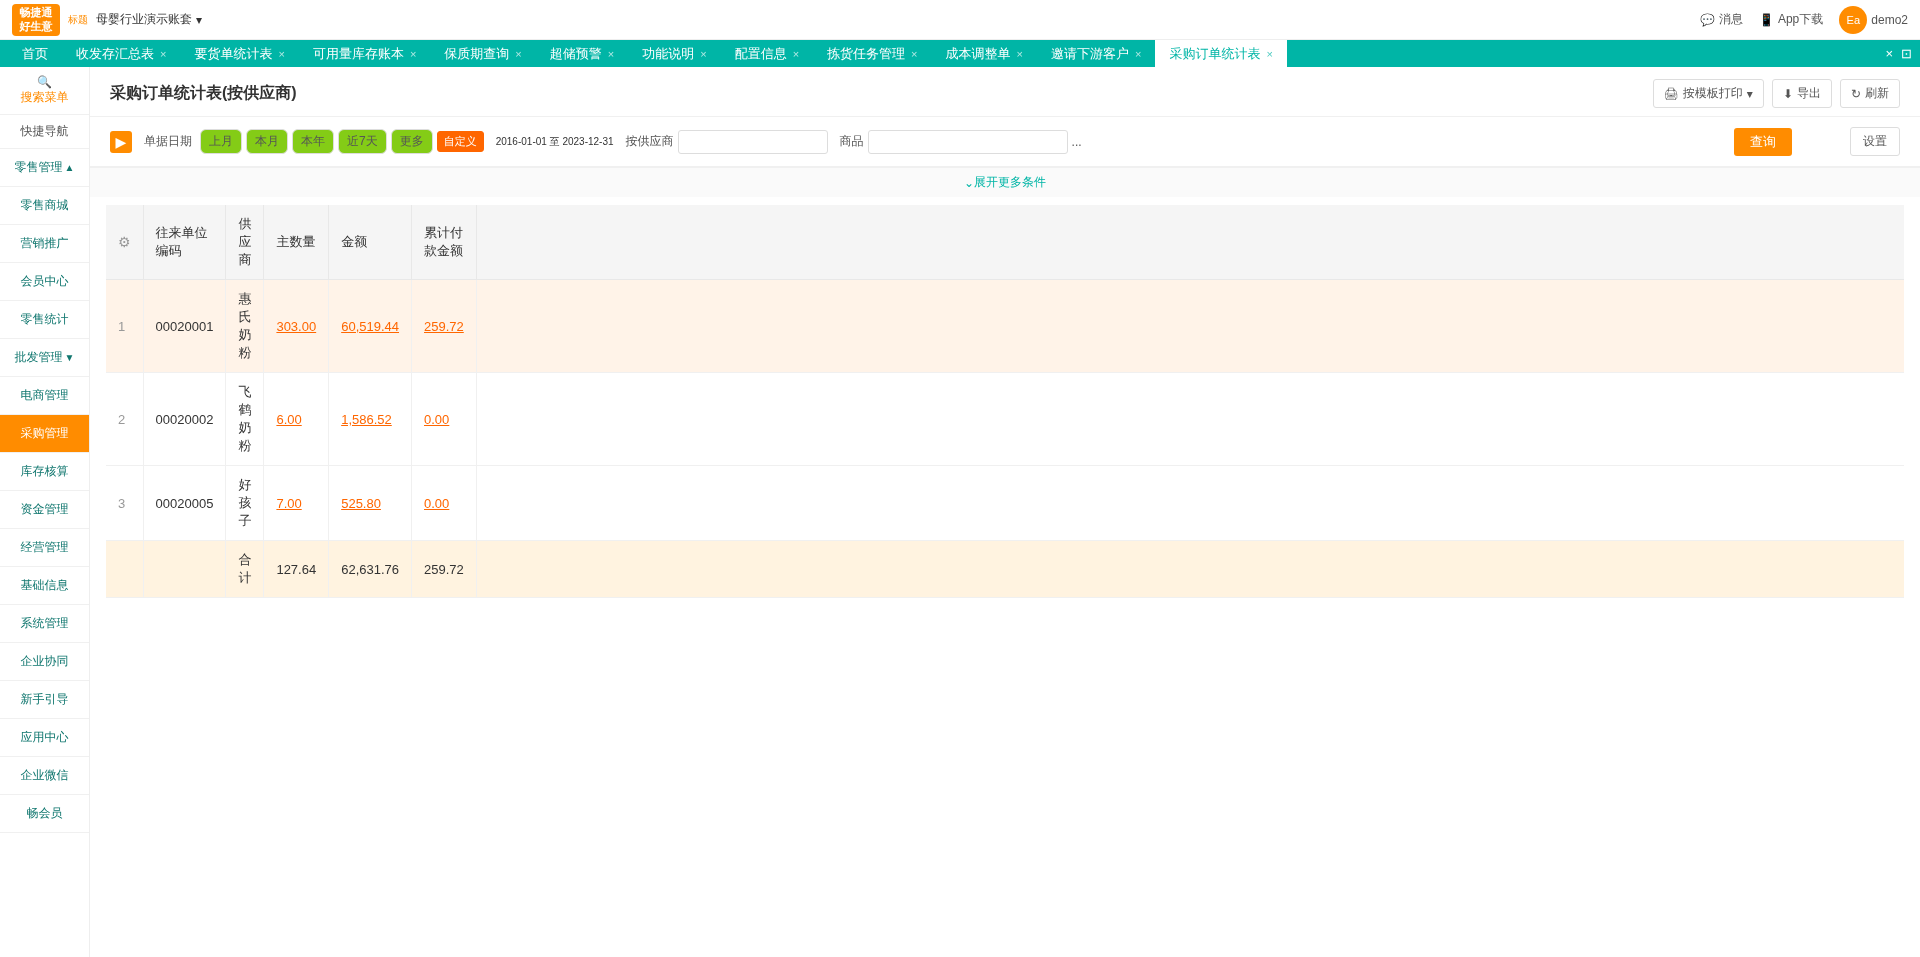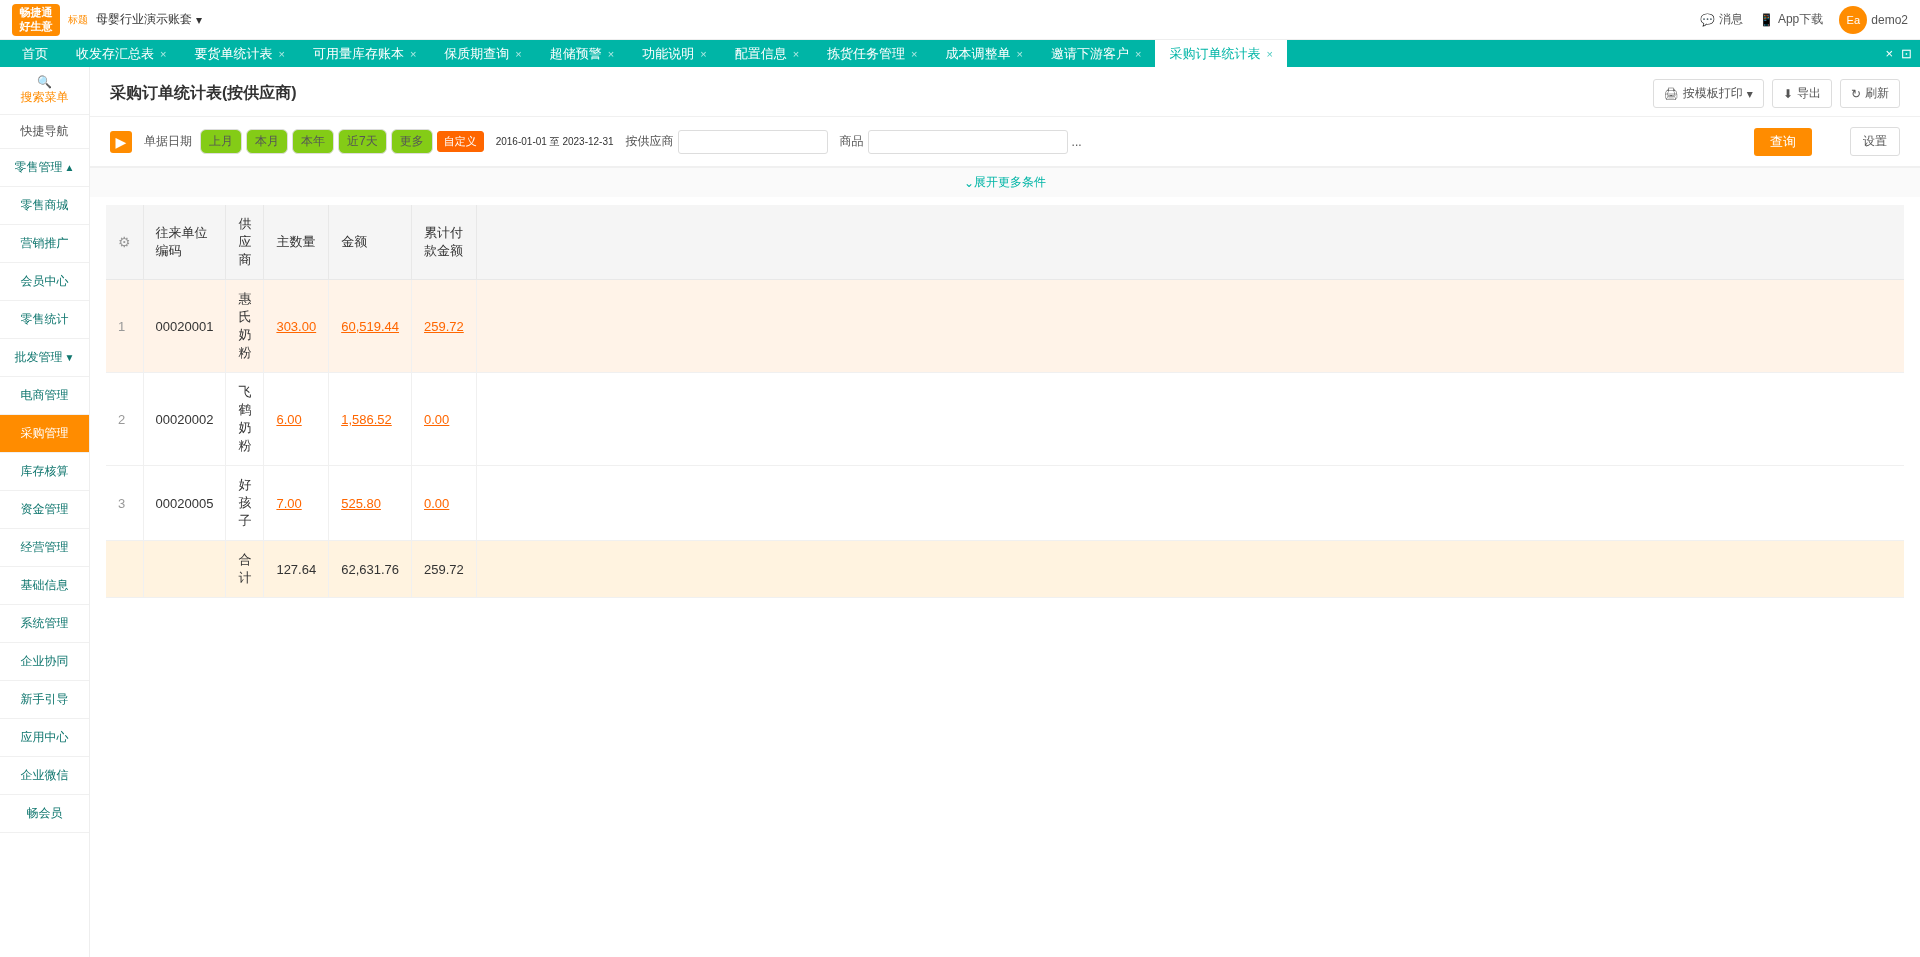--- a/index.html
+++ b/index.html
@@ -250,21 +250,21 @@
             </select>
           </div>
         </div>
 
         <div class="filter-goods">
           <span class="filter-label">商品</span>
           <input type="text" class="goods-input" style="">
           <span class="btn-more">...</span>
         </div>
 
-        <div class="filter-right" style="margin-left:auto;display:flex;align-items:center;gap:4px;">
+        <div class="filter-right" style="margin-left:auto;display:flex;align-items:center;gap:24px;">
           <button class="btn-query">查询</button>
           <button class="btn-settings">设置</button>
         </div>
       </div>
 
       <div class="expand-more">
         <span>⌄</span>
         <span>展开更多条件</span>
       </div>
 

